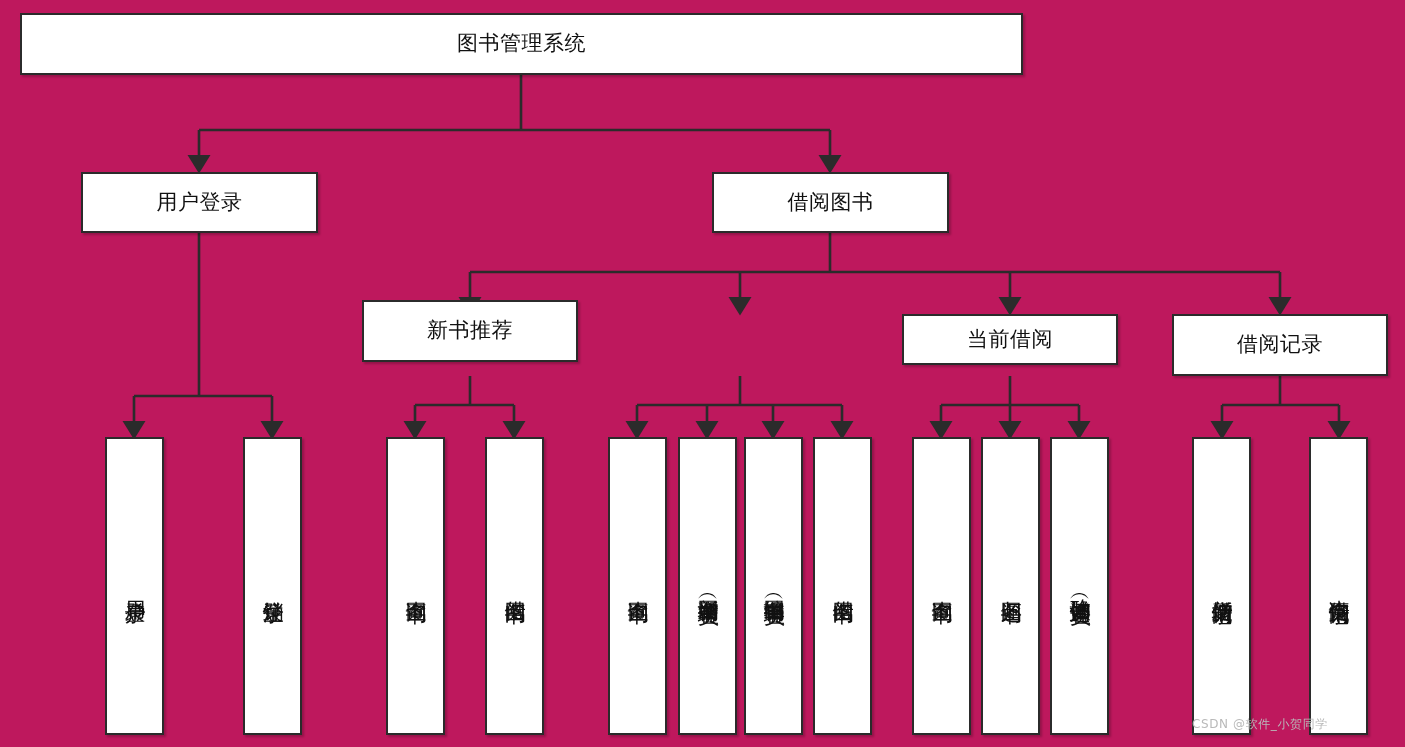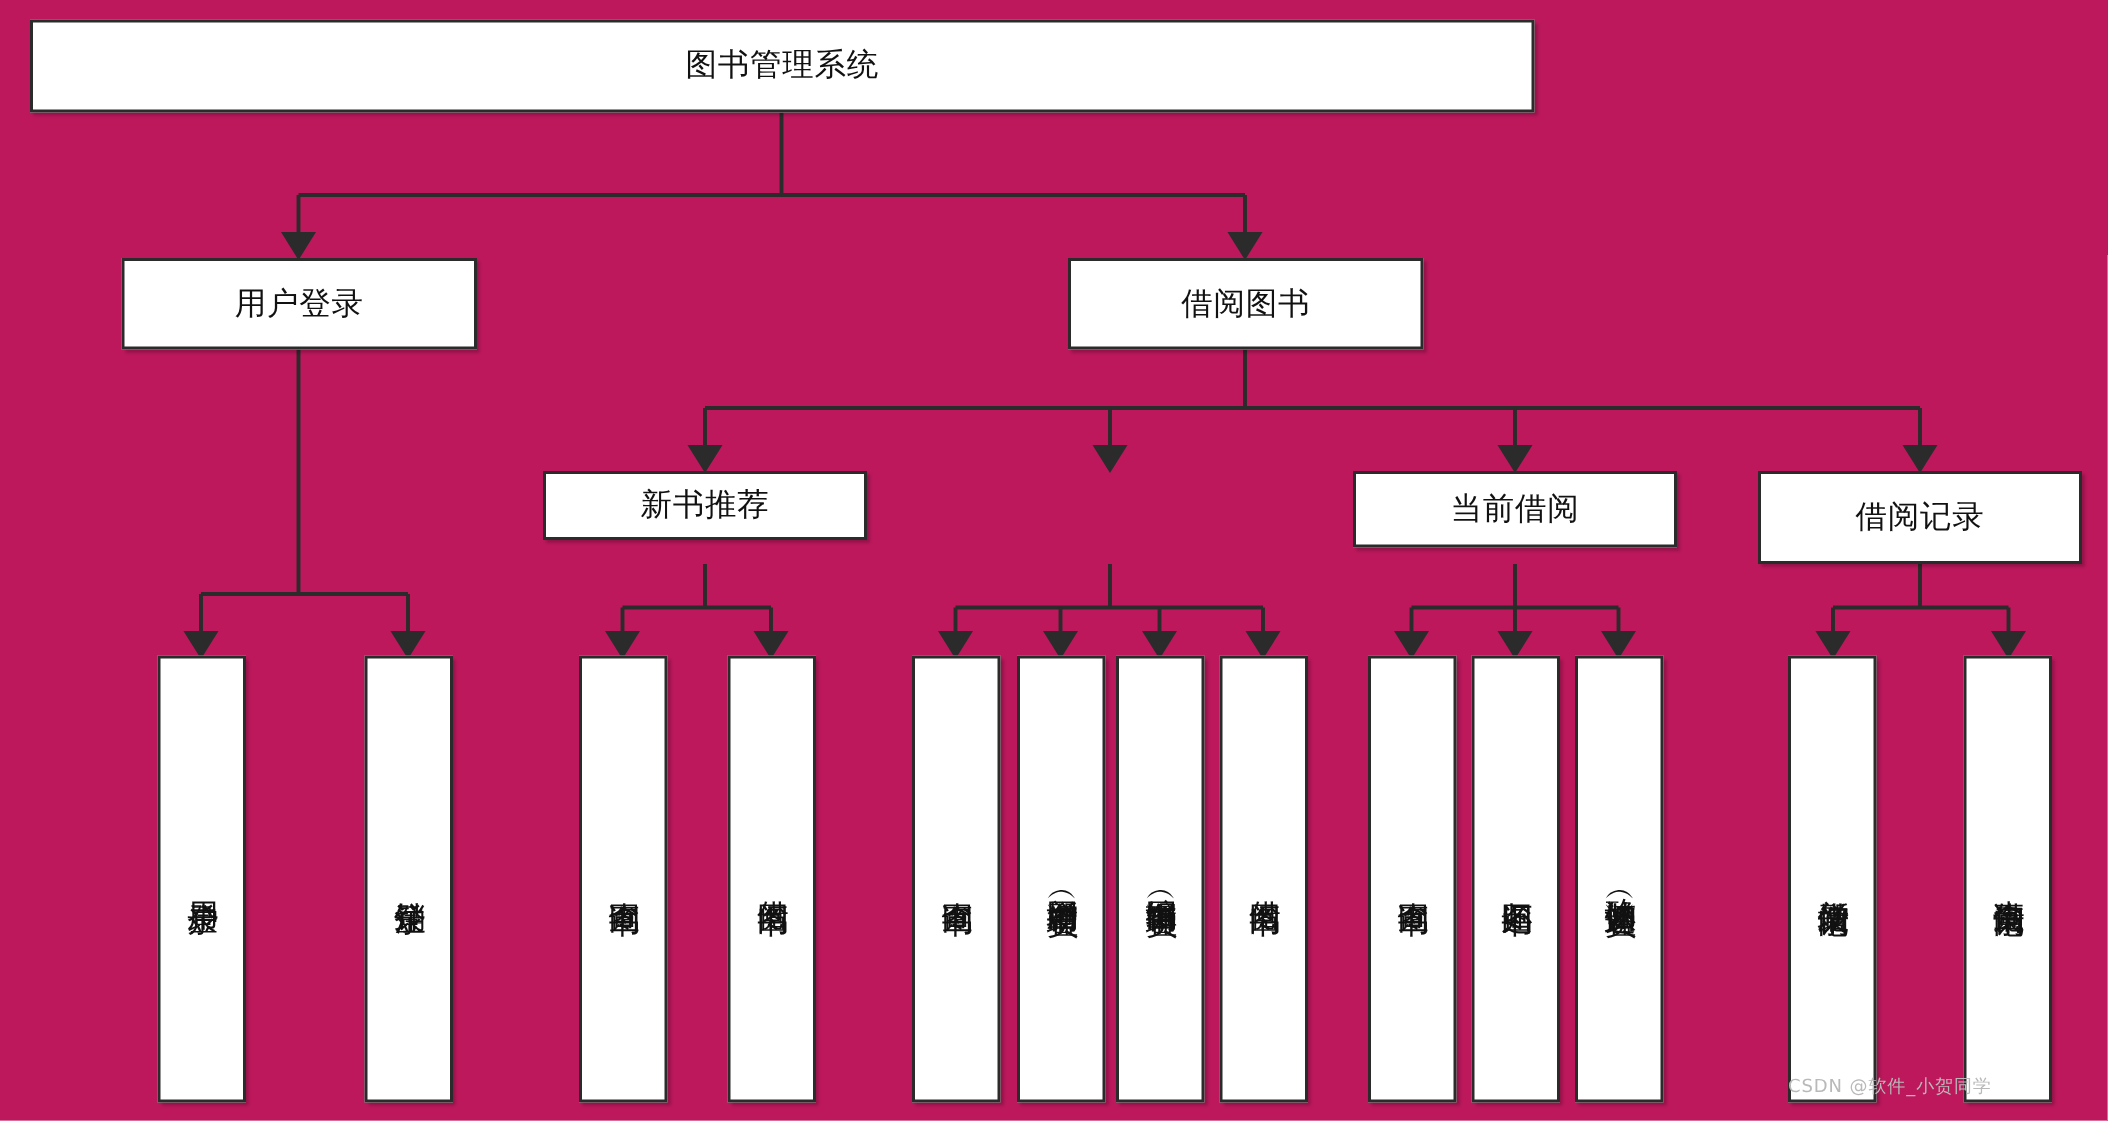--- a/index.html
+++ b/index.html
@@ -123,21 +123,21 @@
   </div>
 
   <div class="node-box" style="left:81px; top:172px; width:237px; height:61px;">
     <span class="node-label-h">用户登录</span>
   </div>
 
   <div class="node-box" style="left:712px; top:172px; width:237px; height:61px;">
     <span class="node-label-h">借阅图书</span>
   </div>
 
-  <div class="node-box" style="left:362px; top:314px; width:216px; height:46px;text-align:center;">
+  <div class="node-box" style="left:362px; top:300px; width:216px; height:62px;text-align:center;">
     <span class="node-label-h">新书推荐</span>
   </div>
 
 
   <div class="node-box" style="left:902px; top:314px; width:216px; height:51px;">
     <span class="node-label-h">当前借阅</span>
   </div>
 
   <div class="node-box" style="left:1172px; top:314px; width:216px; height:62px;">
     <span class="node-label-h">借阅记录</span>

